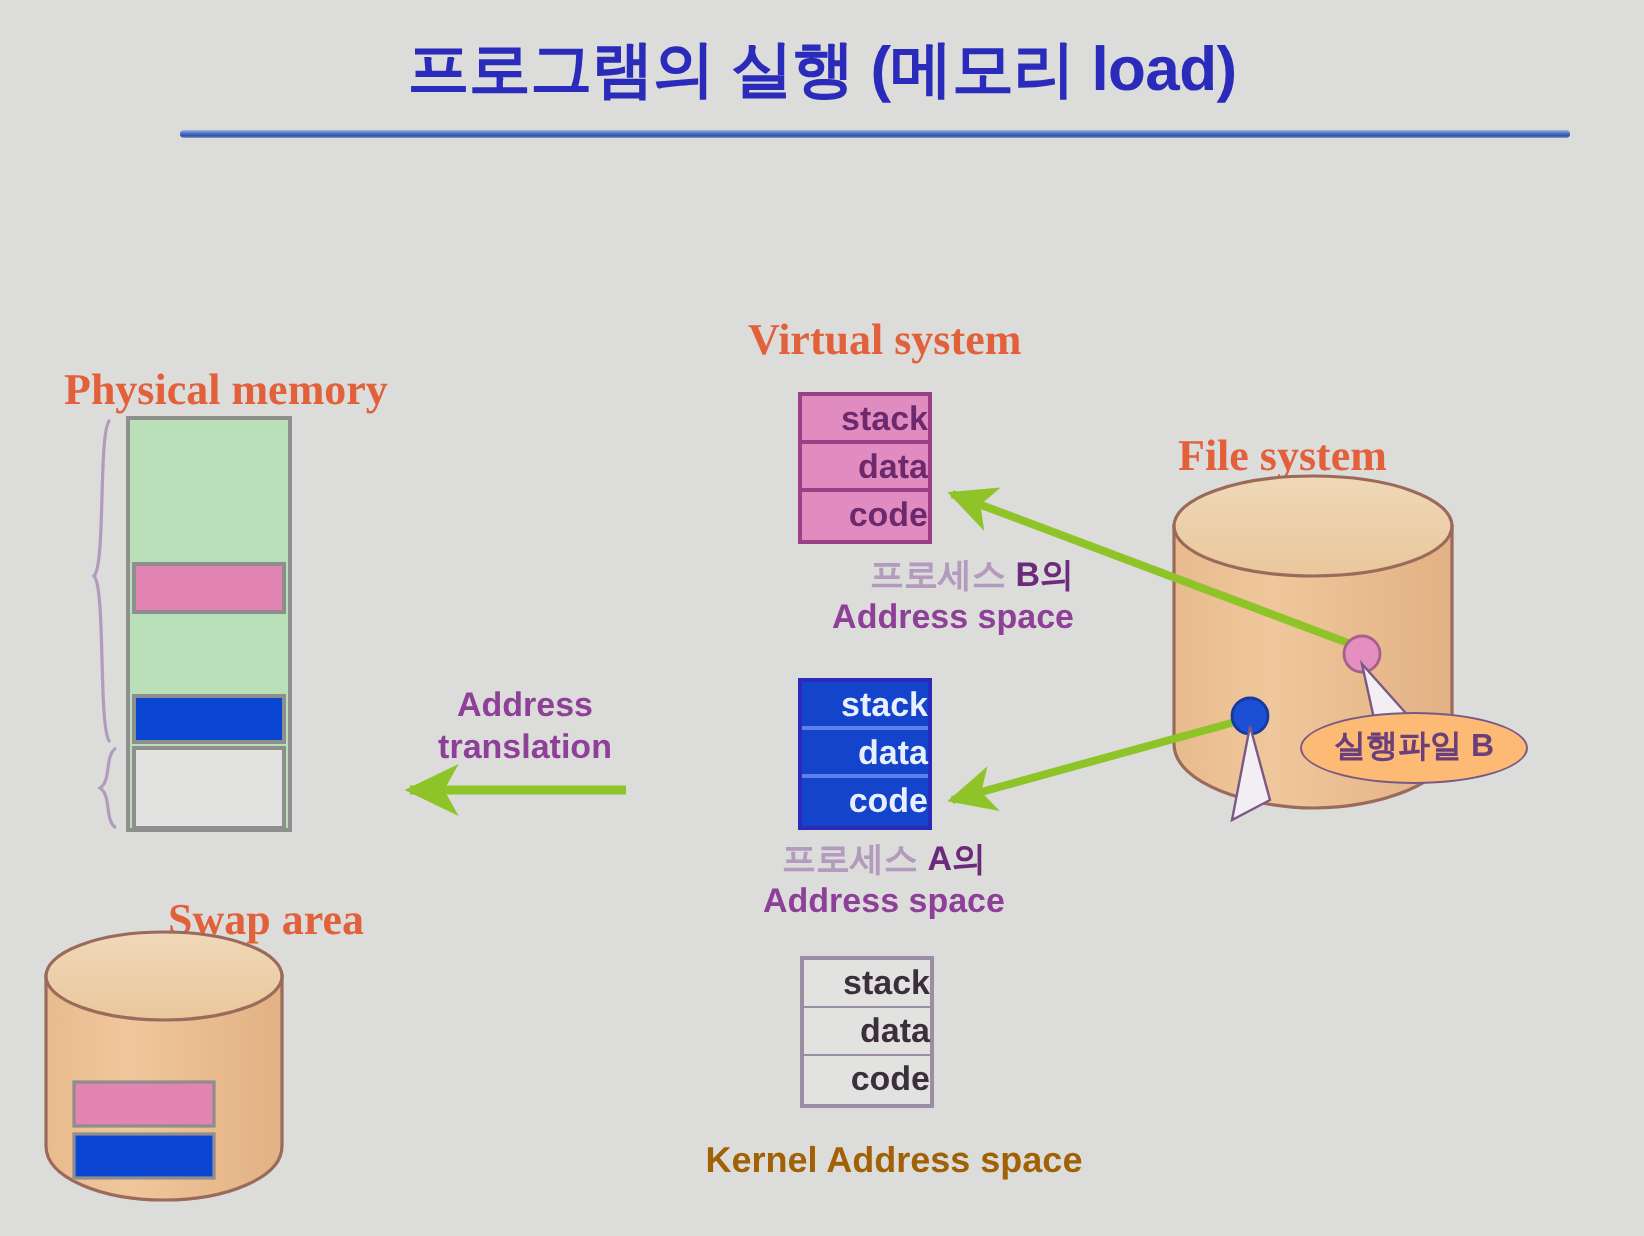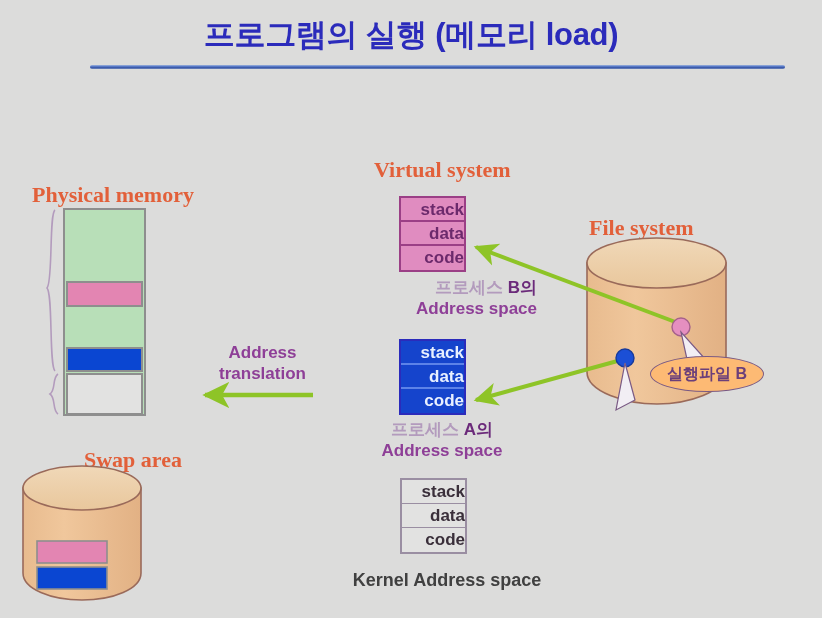--- a/index.html
+++ b/index.html
@@ -138,21 +138,21 @@
     font-weight: bold;
   }
   .vm-caption .kor { color: #b39bbd; font-weight: bold; }
   .vm-caption .letter { color: #6b2a7a; }
   .vm-caption .eng { color: #8e3f97; }
   #cap-b { left: 347px; top: 277px; text-align: right; }
   #cap-a { left: 347px; top: 419px; }
   #cap-k {
     left: 347px; top: 570px;
     width: 200px; text-align: center;
-    font-size: 18px; font-weight: bold; color: #404040;
+    font-size: 18px; font-weight: bold; color: #a16207;
   }
 
   
   .callout {
     border: 1px solid #7a5a84;
     border-radius: 50%;
     background: #fdba74;
     font-size: 16px;
     font-weight: bold;
     color: #6b3f7a;

